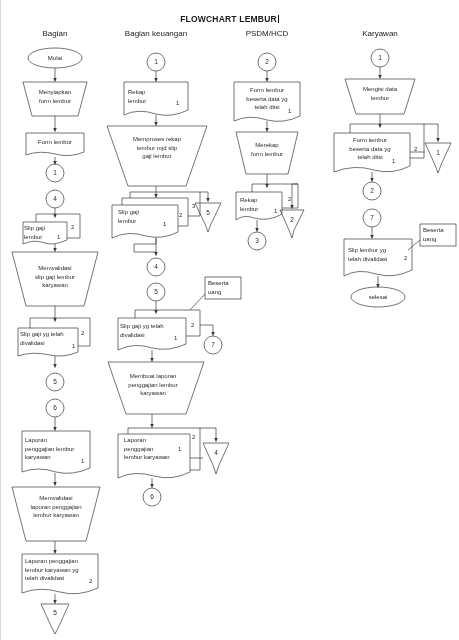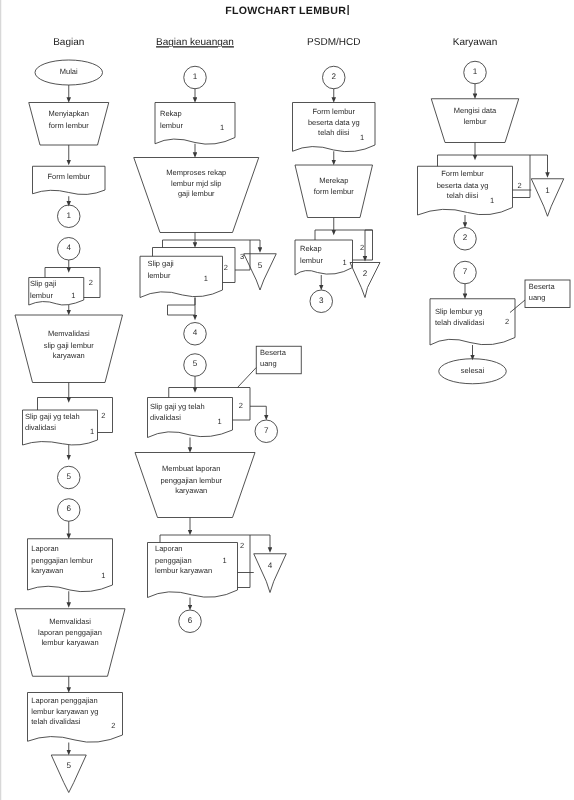--- a/index.html
+++ b/index.html
@@ -1,38 +1,38 @@
 <!DOCTYPE html>
 <html><head>
 <meta charset="utf-8">
 <style>
   html,body{margin:0;padding:0;background:#ffffff;}
   body{font-family:"Liberation Sans",sans-serif;color:#1a1a1a;}
   #page{position:relative;width:459px;height:640px;background:#fff;overflow:hidden;}
   #page > svg{position:absolute;left:0;top:0;}
-  .title{position:absolute;left:0;top:3px;width:459px;text-align:center;font-size:8.5px;font-weight:bold;letter-spacing:.2px;}
+  .title{position:absolute;left:0;top:14px;width:459px;text-align:center;font-size:8.5px;font-weight:bold;letter-spacing:.2px;}
   .caret{display:inline-block;width:1px;height:8px;background:#111;vertical-align:-1px;margin-left:1px;}
   .colhead{position:absolute;font-size:8px;text-align:center;}
   .lbl{position:absolute;text-align:center;font-size:6px;line-height:8.5px;color:#2b2b2b;}
   .num{position:absolute;font-size:6px;color:#2b2b2b;}
   .note{position:absolute;font-size:6px;line-height:8.5px;color:#2b2b2b;}
   .conn{position:absolute;font-size:6.5px;text-align:center;color:#2b2b2b;}
   .vline{position:absolute;left:0;top:0;width:1px;height:640px;background:#d8d8d8;}
 </style>
 </head>
 <body>
 
 <div id="page">
 
   <div class="vline"></div>
 
   <div class="title"><span>FLOWCHART LEMBUR</span><span class="caret"></span></div>
 
   <div class="colhead" style="left:15px;top:29px;width:80px;">Bagian</div>
-  <div class="colhead" style="left:106px;top:29px;width:100px;text-decoration:underline;">Bagian keuangan</div>
+  <div class="colhead" style="left:106px;top:29px;width:100px;">Bagian keuangan</div>
   <div class="colhead" style="left:222px;top:29px;width:90px;">PSDM/HCD</div>
   <div class="colhead" style="left:335px;top:29px;width:90px;">Karyawan</div>
 
   <svg width="459" height="640">
     <defs>
       <marker id="ah" markerWidth="7" markerHeight="7" refX="3.2" refY="2.6" orient="auto">
         <path d="M0,0 L6.4,2.6 L0,5.2 z" fill="#3a3a3a"></path>
       </marker>
     </defs>
     <g fill="none" stroke="#3a3a3a" stroke-width="0.7">

